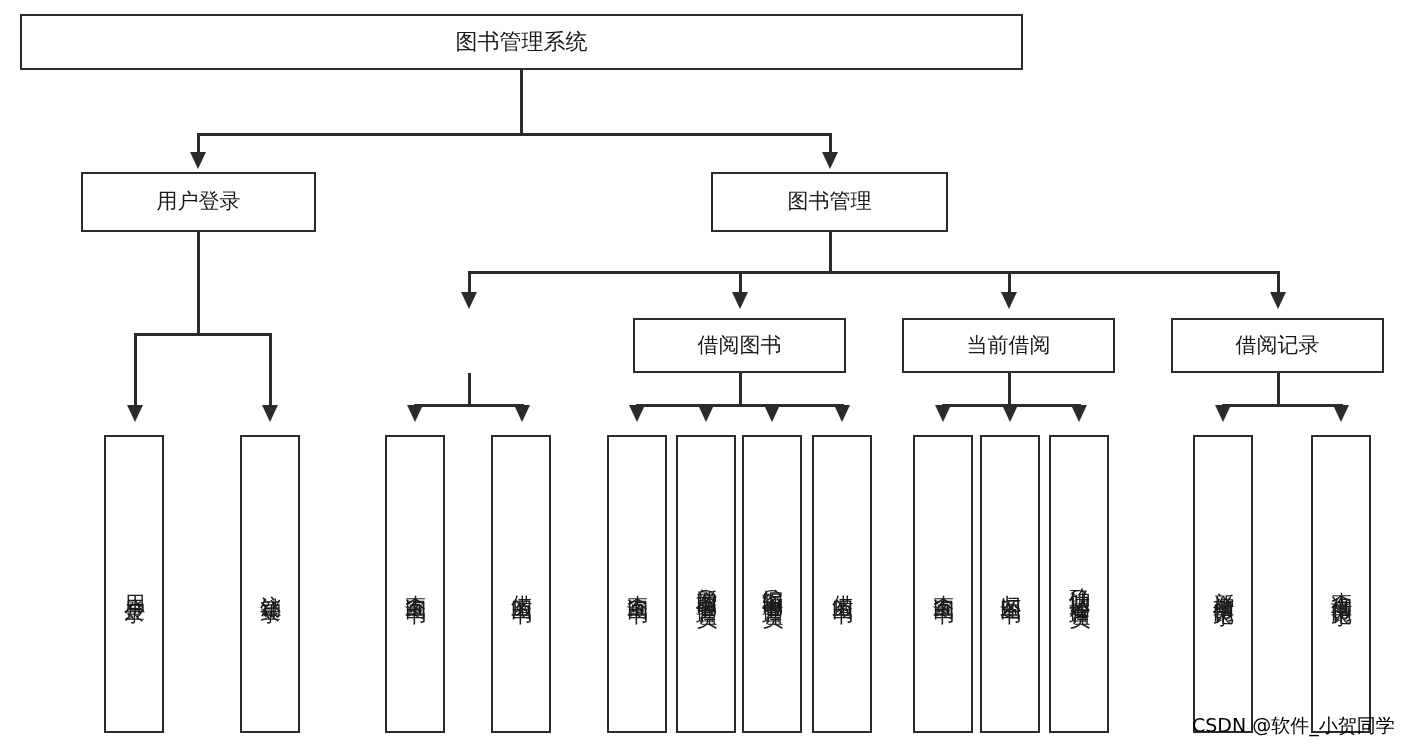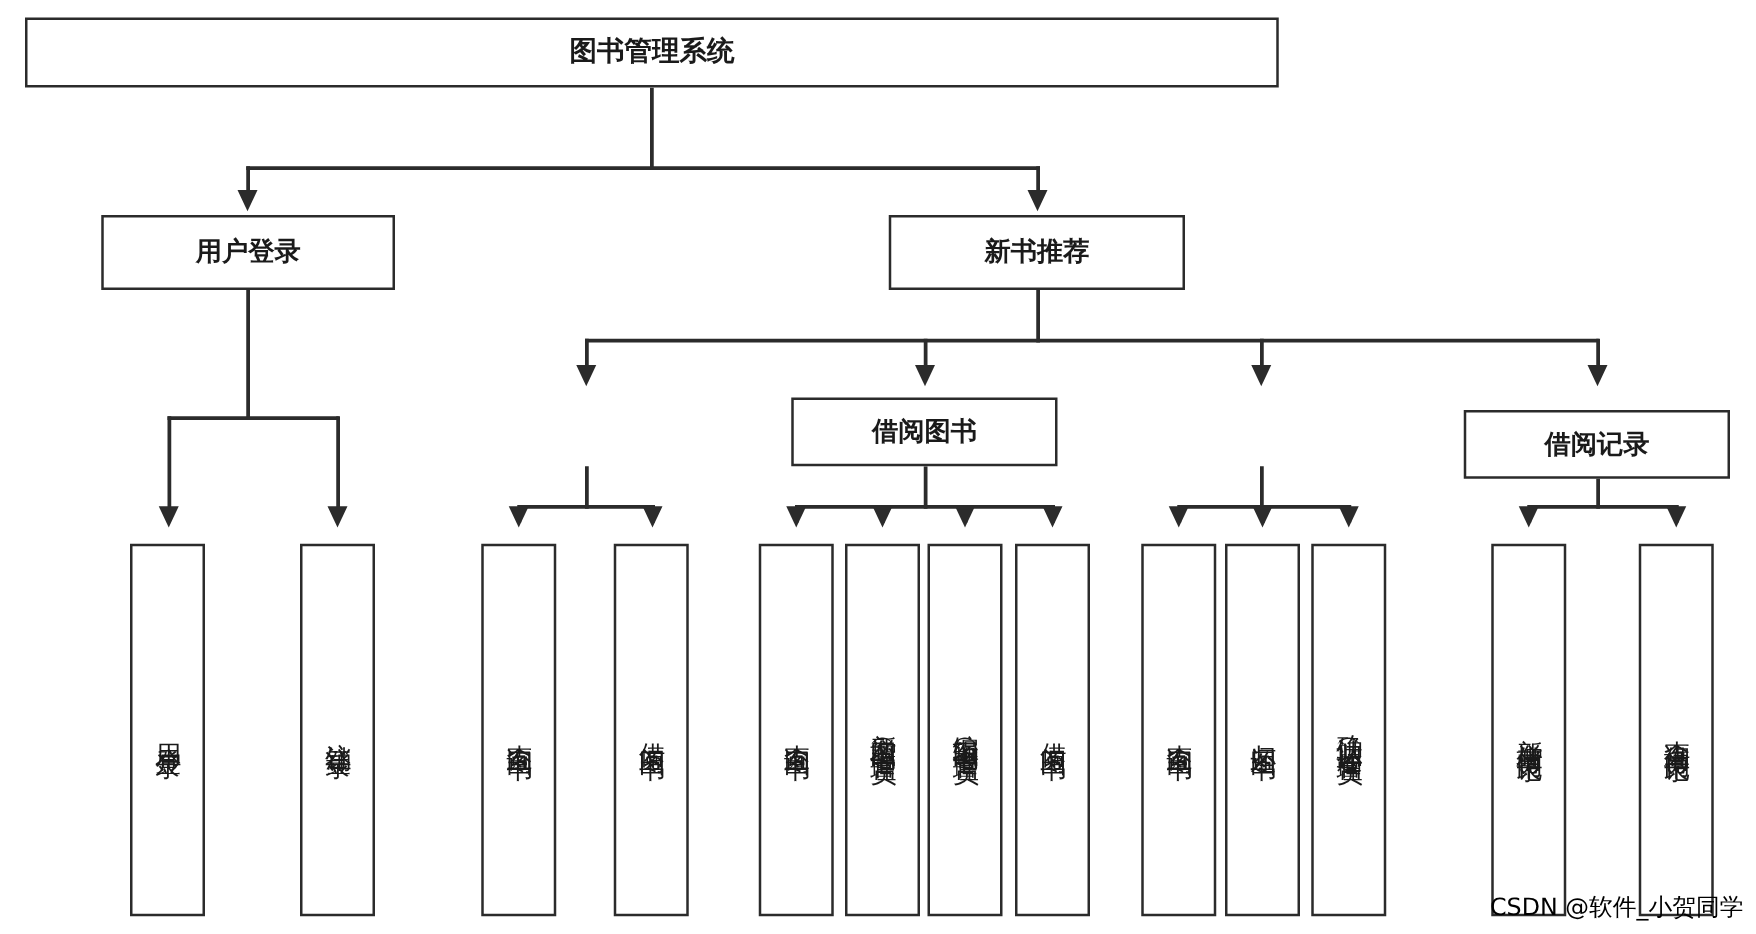--- a/index.html
+++ b/index.html
@@ -27,21 +27,20 @@
     display: flex;
     align-items: center;
     justify-content: center;
     color: #1a1a1a;
     line-height: 1.12;
     z-index: 3;
   }
   .node.h {            
     font-size: 21px;
     text-align: center;
-    font-weight: bold;
   }
   .node.root {
     font-size: 22px;
   }
   .node.v {            
     writing-mode: vertical-rl;
     text-orientation: upright;
     font-size: 21px;
     letter-spacing: 3px;
     padding: 6px 0;
@@ -105,21 +104,21 @@
 
   <div class="ln v" style="left:197px; top:133px; height:22px;"></div>
   <div class="arrow" style="left:190px; top:152px;"></div>
   <div class="ln v" style="left:829px; top:133px; height:22px;"></div>
   <div class="arrow" style="left:822px; top:152px;"></div>
 
   <div class="node h" style="left:81px; top:172px; width:235px; height:60px;">
     <span>用户登录</span>
   </div>
   <div class="node h" style="left:711px; top:172px; width:237px; height:60px;">
-    <span>新书推荐</span>
+    <span>图书管理</span>
   </div>
 
   <div class="ln v" style="left:197px; top:232px; height:103px;"></div>
   <div class="ln h" style="left:134px; top:333px; width:137px; height:2.5px;"></div>
   <div class="ln v" style="left:134px; top:333px; height:75px;"></div>
   <div class="arrow" style="left:127px; top:405px;"></div>
   <div class="ln v" style="left:269px; top:333px; height:75px;"></div>
   <div class="arrow" style="left:262px; top:405px;"></div>
 
   <div class="ln v" style="left:829px; top:232px; height:42px;"></div>
@@ -129,21 +128,24 @@
   <div class="ln v" style="left:739px; top:271px; height:24px;"></div>
   <div class="arrow" style="left:732px; top:292px;"></div>
   <div class="ln v" style="left:1008px; top:271px; height:24px;"></div>
   <div class="arrow" style="left:1001px; top:292px;"></div>
   <div class="ln v" style="left:1277px; top:271px; height:24px;"></div>
   <div class="arrow" style="left:1270px; top:292px;"></div>
 
   <div class="node h" style="left:633px; top:318px; width:213px; height:55px;">
     <span>借阅图书</span>
   </div>
-  <div class="node h" style="left:1171px; top:328px; width:213px; height:55px;">
+  <div class="node h" style="left:902px; top:318px; width:213px; height:55px;">
+    <span>当前借阅</span>
+  </div>
+  <div class="node h" style="left:1171px; top:318px; width:213px; height:55px;">
     <span>借阅记录</span>
   </div>
 
   <div class="ln v" style="left:468px; top:373px; height:34px;"></div>
   <div class="ln h" style="left:414px; top:404px; width:110px; height:2.5px;"></div>
   <div class="ln v" style="left:414px; top:404px; height:14px;"></div>
   <div class="arrow" style="left:407px; top:405px;"></div>
   <div class="ln v" style="left:521px; top:404px; height:14px;"></div>
   <div class="arrow" style="left:514px; top:405px;"></div>
 

